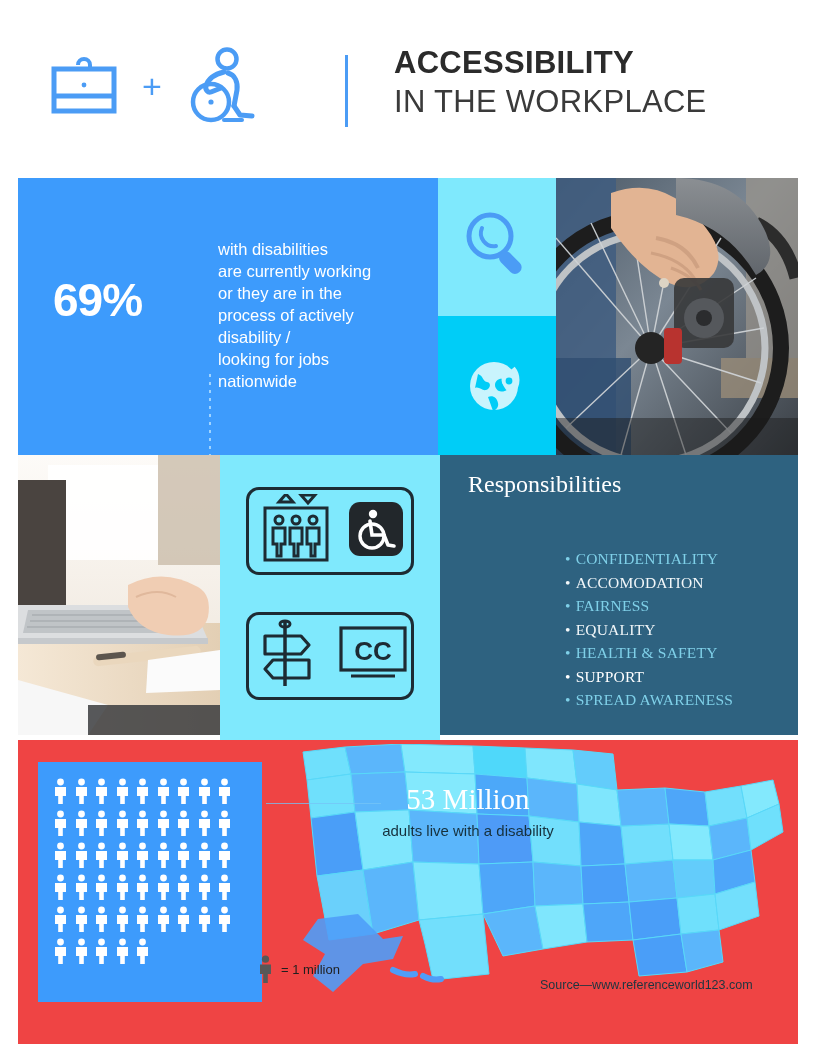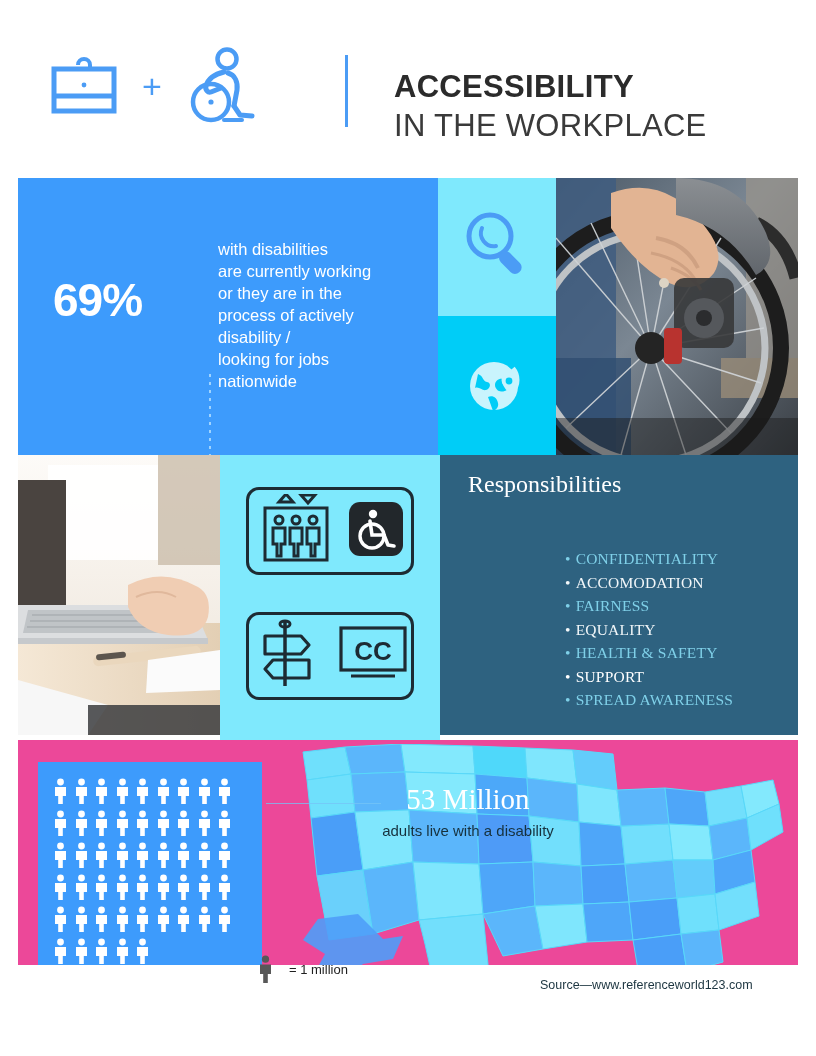--- a/index.html
+++ b/index.html
@@ -10,21 +10,21 @@
     overflow:hidden;
     position:relative;
   }
   .page{position:relative;width:816px;height:1056px;}
 
   
   .header{position:absolute;left:0;top:0;width:816px;height:178px;background:#fff;}
   .hdr-icons{position:absolute;left:48px;top:46px;display:flex;align-items:center;gap:22px;}
   .plus-sign{font-size:34px;color:#4b9cf5;font-weight:400;line-height:1;padding-bottom:4px;}
   .hdr-divider{position:absolute;left:345px;top:55px;width:3px;height:72px;background:#4b9cf5;}
-  .hdr-title{position:absolute;left:394px;top:68px;}
+  .hdr-title{position:absolute;left:394px;top:44px;}
   .title-1{font-size:31px;font-weight:bold;color:#2b2b2b;letter-spacing:.3px;line-height:38px;}
   .title-2{font-size:31px;font-weight:400;color:#3a3a3a;letter-spacing:.3px;line-height:40px;}
 
   
   .row1{position:absolute;left:18px;top:178px;width:780px;height:277px;}
   .stat-panel{position:absolute;left:0;top:0;width:420px;height:277px;background:#3d9bfc;}
   .stat-number{position:absolute;left:35px;top:95px;font-size:46px;font-weight:bold;color:#fff;letter-spacing:-1px;}
   .dotted-rule{position:absolute;left:191px;top:196px;width:2px;height:238px;
     background-image:repeating-linear-gradient(to bottom,#9fd4ff 0 3px,transparent 3px 8px);}
   .stat-text{position:absolute;left:200px;top:60px;width:215px;color:#fff;font-size:16.5px;line-height:22px;}
@@ -46,33 +46,33 @@
   .sign-card.b{top:157px;}
 
   .resp-panel{position:absolute;left:422px;top:0;width:358px;height:280px;background:#2e6280;}
   .resp-title{position:absolute;left:28px;top:14px;color:#fff;font-family:"Liberation Serif",serif;
     font-size:24px;line-height:31px;font-weight:400;}
   .resp-list{position:absolute;left:125px;top:92px;list-style:none;margin:0;padding:0;font-family:Liberation Serif, serif;}
   .resp-list li{font-size:15.5px;line-height:23.5px;letter-spacing:.2px;white-space:nowrap;}
   .bullet{margin-right:5px;}
 
   
-  .row3{position:absolute;left:18px;top:740px;width:780px;height:225px;background:#ec4899;overflow:hidden;}
+  .row3{position:absolute;left:18px;top:740px;width:780px;height:304px;background:#ef4444;overflow:hidden;}
   .people-panel{position:absolute;left:20px;top:22px;width:224px;height:240px;background:#3d9bfc;}
   .people-grid{position:absolute;left:15px;top:16px;width:196px;}
   .prow{display:flex;gap:5.5px;margin-bottom:6px;}
   .pico{width:15px;height:26px;display:block;}
   .connector{position:absolute;left:248px;top:63px;width:115px;height:1px;background:#74c4f7;opacity:.75;}
 
   .usmap{position:absolute;left:255px;top:4px;width:525px;height:260px;}
   .big-num{position:absolute;left:310px;top:42px;width:280px;text-align:center;color:#fff;
     font-family:"Liberation Serif",serif;font-size:29px;line-height:34px;}
   .sub-num{position:absolute;left:290px;top:82px;width:320px;text-align:center;color:#16313d;font-size:15px;}
 
-  .legend{position:absolute;left:258px;top:955px;display:flex;align-items:center;gap:16px;}
+  .legend{position:absolute;left:258px;top:955px;display:flex;align-items:center;gap:8px;}
   .legend-label{font-size:13px;color:#1f1f1f;}
   .source{position:absolute;left:540px;top:978px;font-size:12.5px;color:#1c3540;}
 </style>
 </head>
 <body>
 
 <div class="page">
 
   <div class="header">
 

